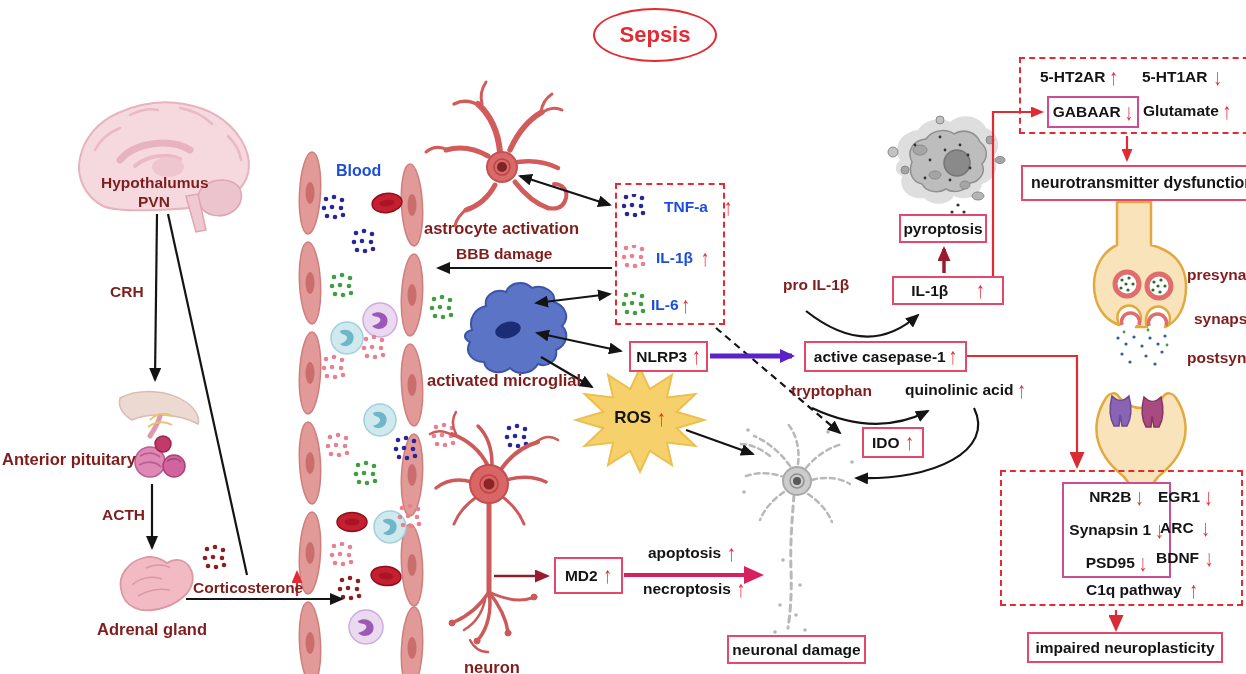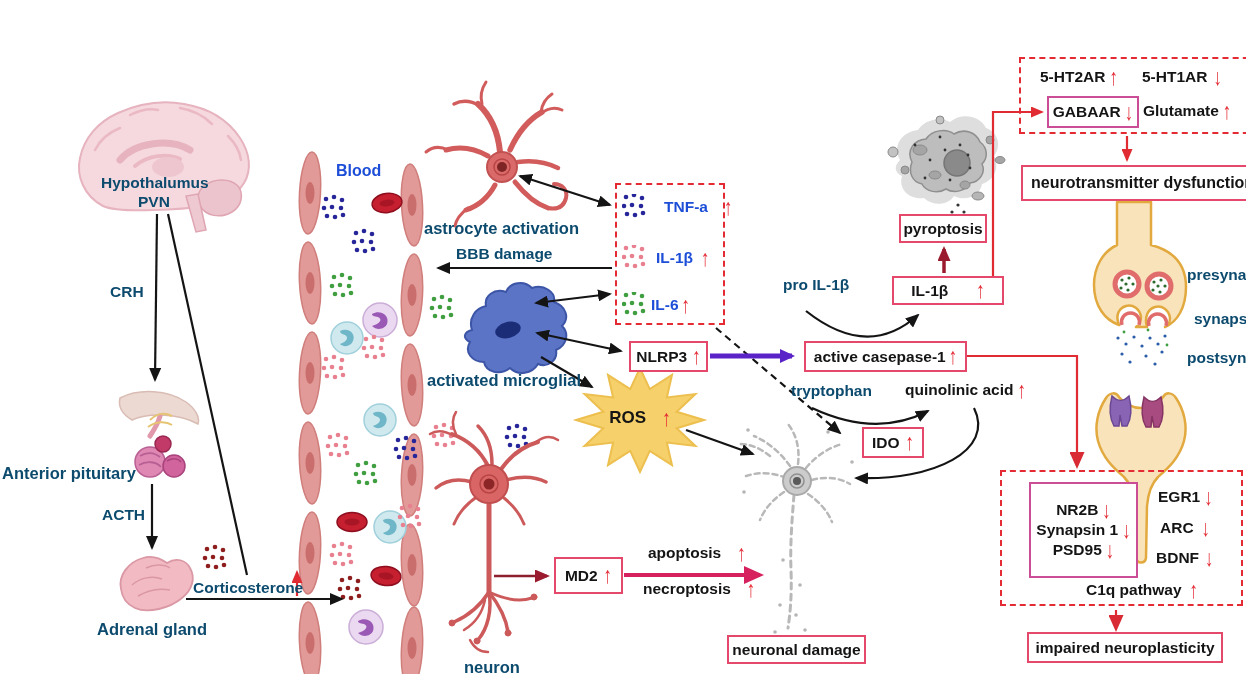--- a/index.html
+++ b/index.html
@@ -1,34 +1,34 @@
 <!DOCTYPE html>
 <html><head>
 <meta charset="utf-8">
 <style>
   html,body{margin:0;padding:0;background:#fff;}
   .stage{position:relative;width:1246px;height:674px;overflow:hidden;background:#fff;
          font-family:"Liberation Sans",sans-serif;}
-  .lbl{position:absolute;font-weight:700;color:#0c4a6e;white-space:nowrap;z-index:6;font-size:15.5px;line-height:1.15;}
+  .lbl{position:absolute;font-weight:700;color:#7f1d1d;white-space:nowrap;z-index:6;font-size:15.5px;line-height:1.15;}
   .big{font-size:16.5px;}
   .redtxt{color:#1d4ed8;}
-  .row{position:absolute;display:flex;align-items:center;gap:16px;font-weight:700;color:#141414;
+  .row{position:absolute;display:flex;align-items:center;gap:6px;font-weight:700;color:#141414;
        white-space:nowrap;z-index:6;font-size:15.5px;}
   .ar{color:#e42a33;font-weight:700;display:inline-block;transform:scaleY(1.35);line-height:1;font-size:17px;}
   .box{position:absolute;display:flex;align-items:center;justify-content:center;gap:5px;
        border:2px solid #e4496b;background:#fff;font-weight:700;color:#141414;font-size:15.5px;
        z-index:5;white-space:nowrap;box-sizing:border-box;}
   .box-magenta{border-color:#cb4d95;}
   .dashed{position:absolute;border:2px dashed #e42a33;z-index:4;box-sizing:border-box;}
   .oval{position:absolute;left:593px;top:8px;width:120px;height:50px;border:2.5px solid #e42a33;
         border-radius:50%;display:flex;align-items:center;justify-content:center;
         color:#e42a33;font-weight:700;font-size:22px;z-index:6;}
   .overlay{position:absolute;left:0;top:0;z-index:2;}
   .mini-dots{flex:0 0 auto;}
-  .colstack{position:absolute;display:flex;flex-direction:column;justify-content:center;z-index:6;}
+  .colstack{position:absolute;display:flex;flex-direction:column;justify-content:space-between;z-index:6;margin-left:33px;}
 </style>
 </head>
 <body>
 
 <div class="stage">
 
 <svg class="overlay" width="1246" height="674" viewBox="0 0 1246 674">
   <defs>
     <g id="dots">
       <circle cx="4" cy="3" r="2.3"></circle>
@@ -359,25 +359,28 @@
       <path d="M1127,136 L1127,160" marker-end="url(#mr)"></path>
       <path d="M967,356 L1077,356 L1077,466" marker-end="url(#mrb)"></path>
       <path d="M1116,610 L1116,629" marker-end="url(#mrb)"></path>
       <path d="M297,596 L297,572" marker-end="url(#mr)"></path>
     </g>
     <path d="M624,575 L760,575" stroke="#d6215e" stroke-width="4" marker-end="url(#mc)"></path>
     <path d="M710,356 L792,356" stroke="#5a23c8" stroke-width="5" marker-end="url(#mp)"></path>
   </g>
 </svg>
 
+<div class="oval">
+  <span>Sepsis</span>
+</div>
 
 <div class="lbl" style="left:101px;top:174px;">Hypothalumus</div>
 <div class="lbl" style="left:138px;top:193px;">PVN</div>
 <div class="lbl" style="left:110px;top:283px;">CRH</div>
-<div class="lbl big" style="left:2px;top:450px;margin-top:14px;">Anterior pituitary</div>
+<div class="lbl big" style="left:2px;top:450px;">Anterior pituitary</div>
 <div class="lbl" style="left:102px;top:506px;">ACTH</div>
 <div class="lbl big" style="left:97px;top:620px;">Adrenal gland</div>
 <div class="lbl" style="left:193px;top:579px;">Corticosterone</div>
 
 <div class="lbl redtxt" style="left:336px;top:162px;font-size:16px;">Blood</div>
 <div class="lbl big" style="left:424px;top:219px;">astrocyte activation</div>
 <div class="lbl" style="left:456px;top:245px;">BBB damage</div>
 <div class="lbl big" style="left:427px;top:371px;">activated microglial</div>
 <div class="lbl big" style="left:464px;top:658px;">neuron</div>
 

